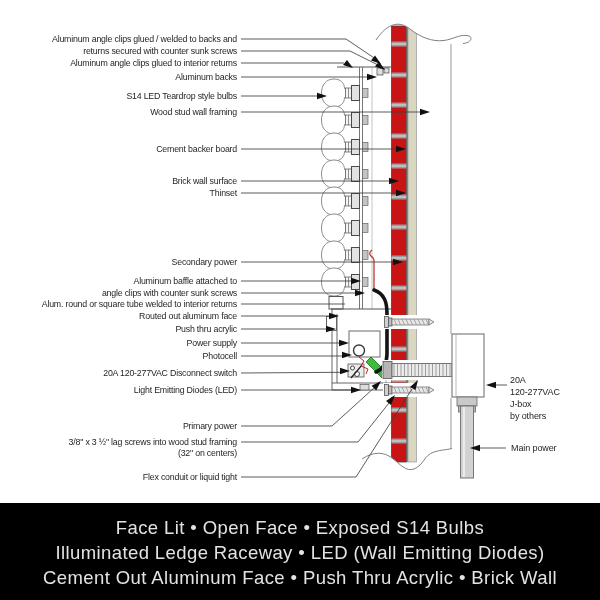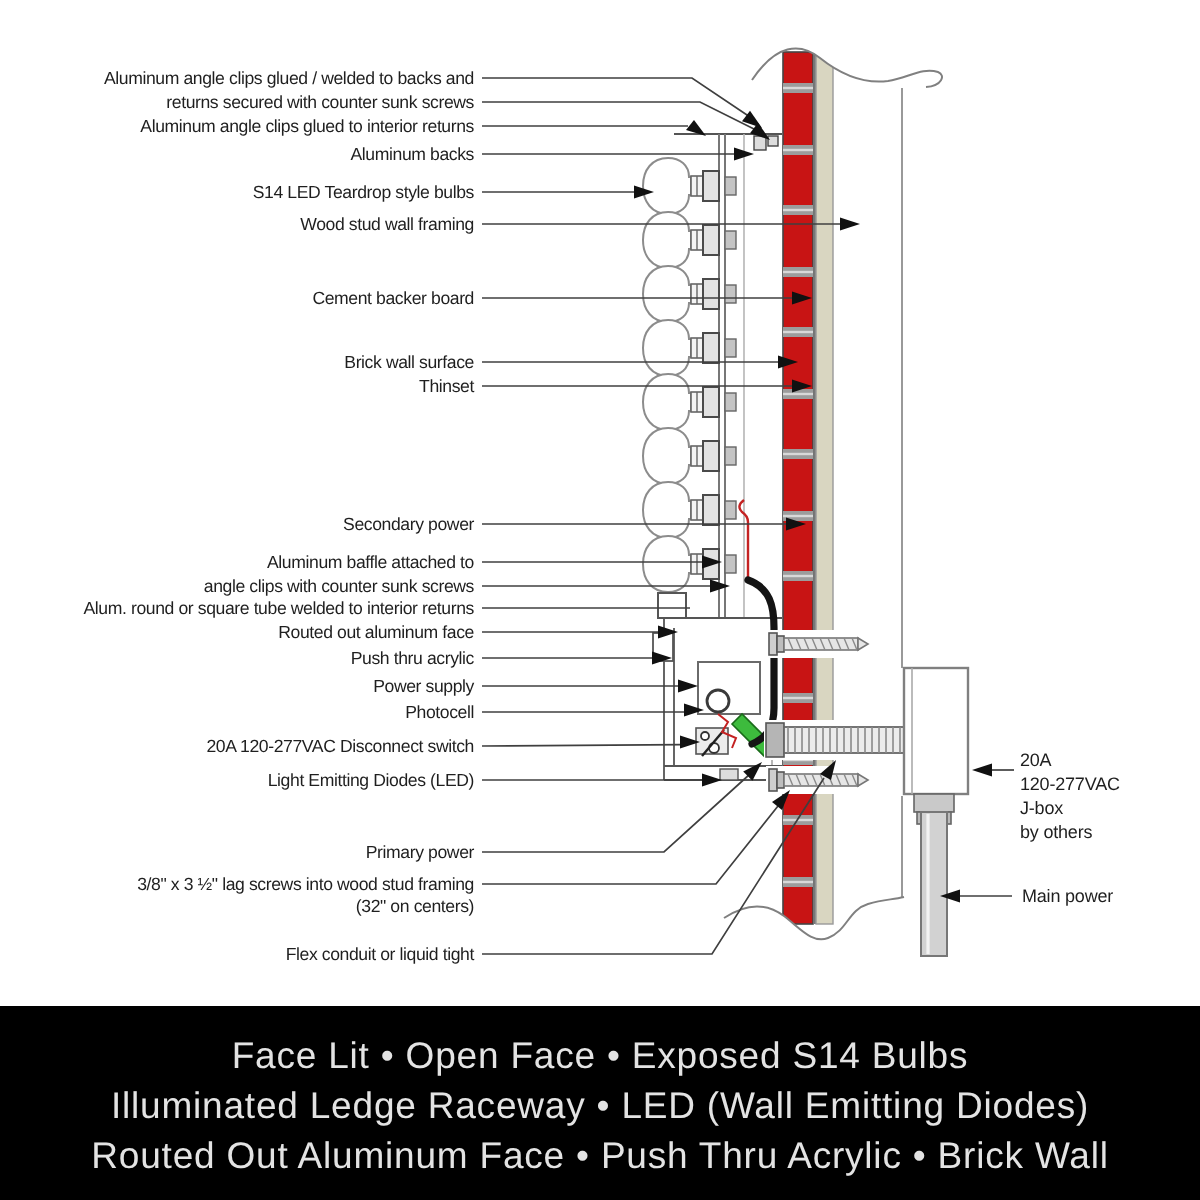--- a/index.html
+++ b/index.html
@@ -210,16 +210,16 @@
     <text class="rlbl" x="510" y="395">120-277VAC</text>
     <text class="rlbl" x="510" y="407">J-box</text>
     <text class="rlbl" x="510" y="419">by others</text>
     <text class="rlbl" x="511" y="451">Main power</text>
   </g>
 </svg>
 
 <div class="caption">
   <div>Face Lit • Open Face • Exposed S14 Bulbs</div>
   <div>Illuminated Ledge Raceway • LED (Wall Emitting Diodes)</div>
-  <div>Routed Out Aluminum Face • Push Thru Acrylic • Brick Wall</div>
+  <div>Cement Out Aluminum Face • Push Thru Acrylic • Brick Wall</div>
 </div>
 
 </div>
 
 </body></html>

